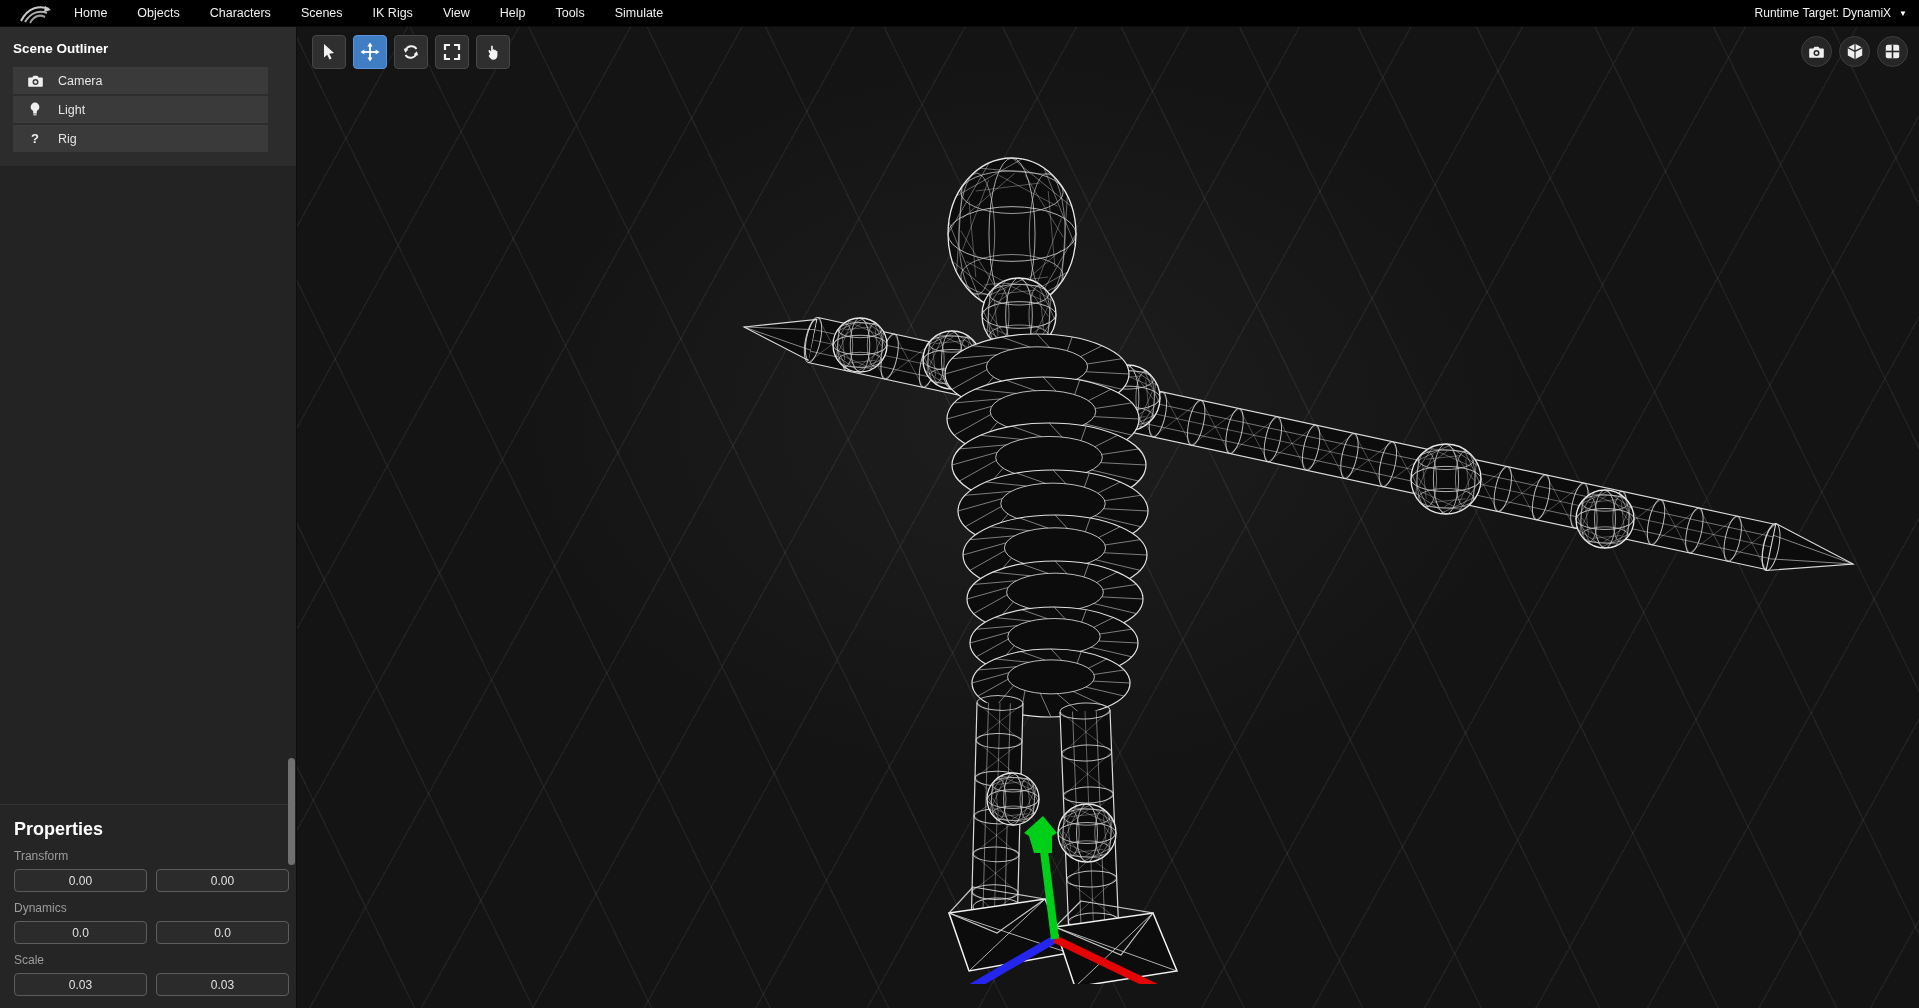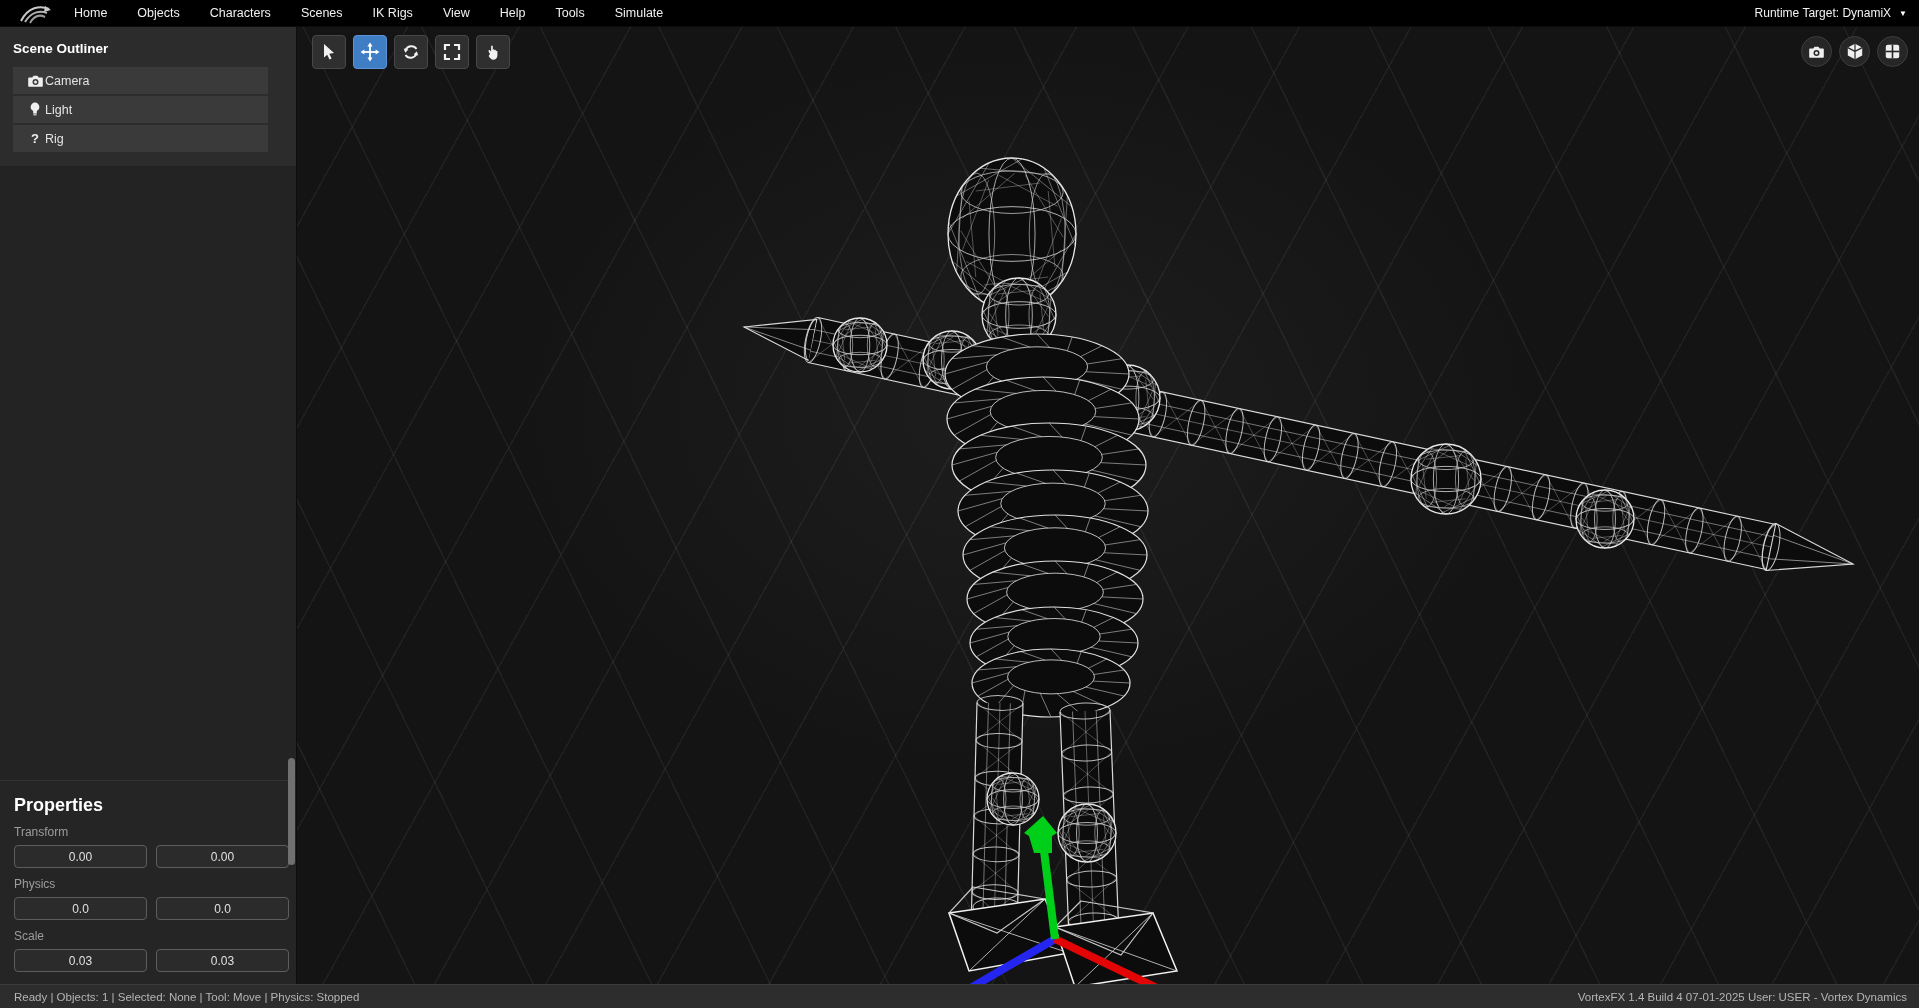--- a/index.html
+++ b/index.html
@@ -18,21 +18,21 @@
 
   
   .main { flex:1 1 auto; display:flex; min-height:0; }
 
   
   .sidebar { width:297px; flex:0 0 297px; background:#232323; display:flex; flex-direction:column;
     border-right:1px solid #0d0d0d; position:relative; }
   .outliner { background:#2c2c2c; padding:14px 28px 12px 13px; }
   .outliner-title { color:#fff; font-size:13.5px; font-weight:bold; margin-bottom:11px; }
   .outliner-item { height:27px; background:#3a3a3a; margin-bottom:2px; display:flex; align-items:center;
-    padding-left:14px; gap:2px; }
+    padding-left:14px; gap:15px; }
   .outliner-item .oi-icon { width:16px; display:flex; justify-content:center; }
   .outliner-item .oi-label { color:#e4e4e4; font-size:12.5px; }
   .q-glyph { color:#eee; font-size:13px; font-weight:bold; }
   .sidebar-spacer { flex:1 1 auto; }
   .propbox { background:#252525; border-top:1px solid #313131; padding:14px 28px 12px 14px; }
   .prop-title { color:#fff; font-size:18px; font-weight:bold; margin-bottom:4px; }
   .prop-label { color:#9c9c9c; font-size:12px; margin:9px 0 6px 0; }
   .prop-row { display:flex; gap:9px; }
   .prop-row input { width:133px; height:23px; background:#2b2b2b; border:1px solid #5d5d5d; border-radius:4px;
     color:#e0e0e0; font-size:12px; text-align:center; font-family:"Liberation Sans",sans-serif; outline:none; }
@@ -133,21 +133,21 @@
 
       <div class="sidebar-spacer"></div>
 
       <div class="propbox">
         <div class="prop-title">Properties</div>
         <div class="prop-label">Transform</div>
         <div class="prop-row">
           <input value="0.00" style="">
           <input value="0.00" style="">
         </div>
-        <div class="prop-label">Physics</div>
+        <div class="prop-label">Dynamics</div>
         <div class="prop-row">
           <input value="0.0" style="">
           <input value="0.0" style="">
         </div>
         <div class="prop-label">Scale</div>
         <div class="prop-row">
           <input value="0.03" style="">
           <input value="0.03" style="">
         </div>
       </div>
@@ -794,17 +794,13 @@
             <rect x="0.8" y="0.8" width="13.4" height="13.4" rx="2" fill="#efefef"></rect>
             <line x1="7.5" y1="0.8" x2="7.5" y2="14.2" stroke="#262626" stroke-width="1.6"></line>
             <line x1="0.8" y1="7.5" x2="14.2" y2="7.5" stroke="#262626" stroke-width="1.6"></line>
           </svg>
         </div>
       </div>
 
     </section>
   </div>
 
-  <footer class="statusbar">
-    <span>Ready | Objects: 1 | Selected: None | Tool: Move | Physics: Stopped</span>
-    <span>VortexFX 1.4 Build 4 07-01-2025 User: USER - Vortex Dynamics</span>
-  </footer>
 </div>
 
 </body></html>

